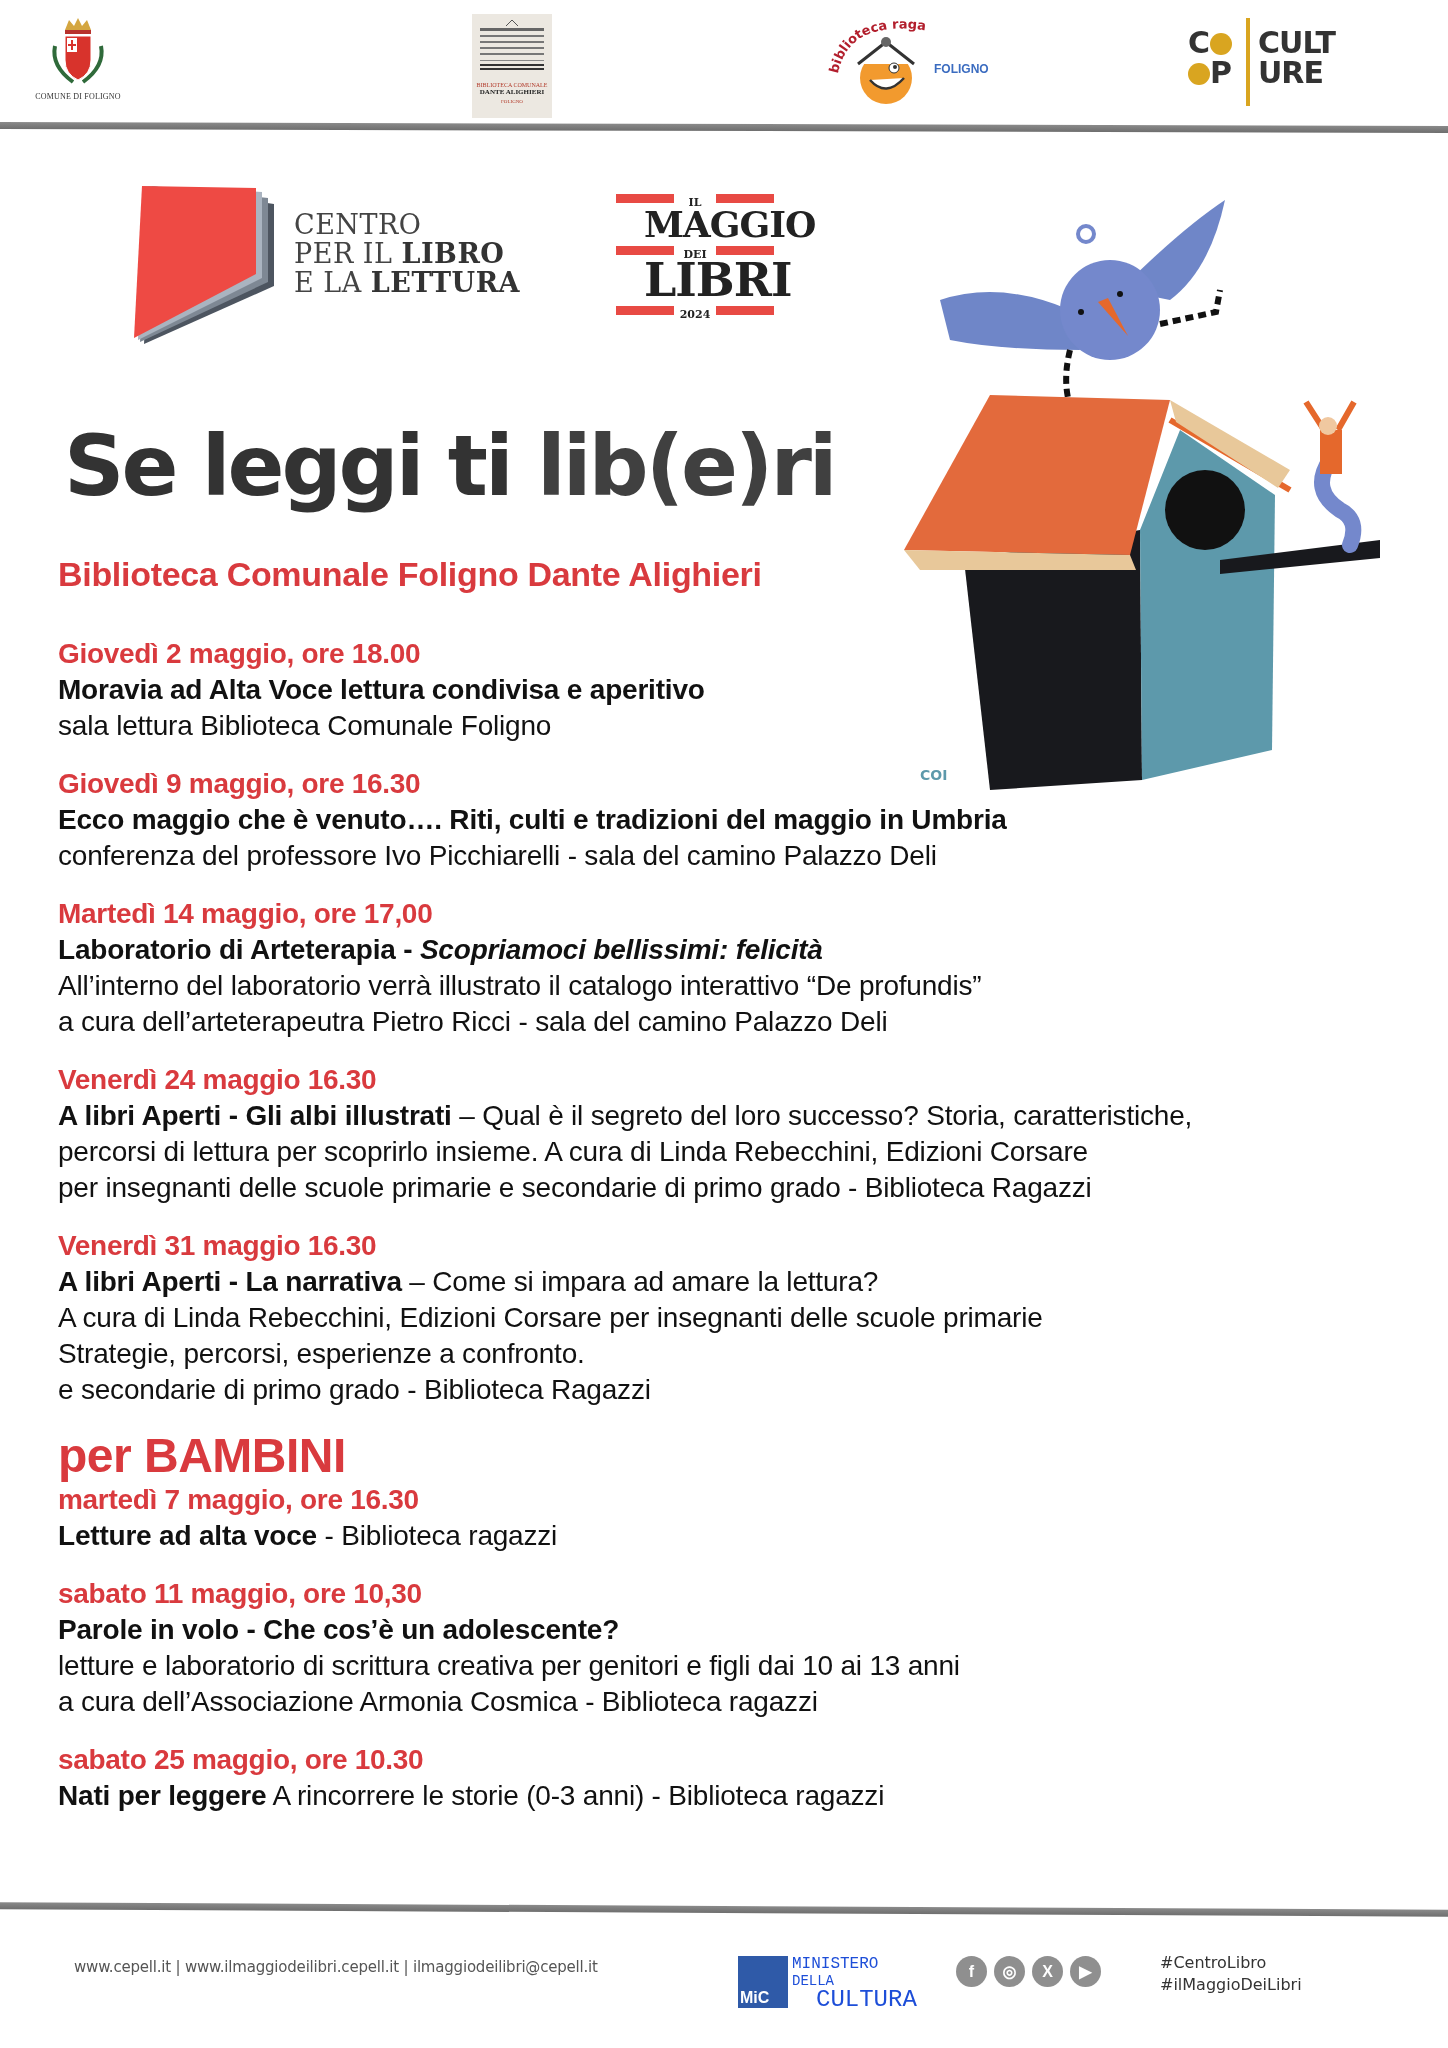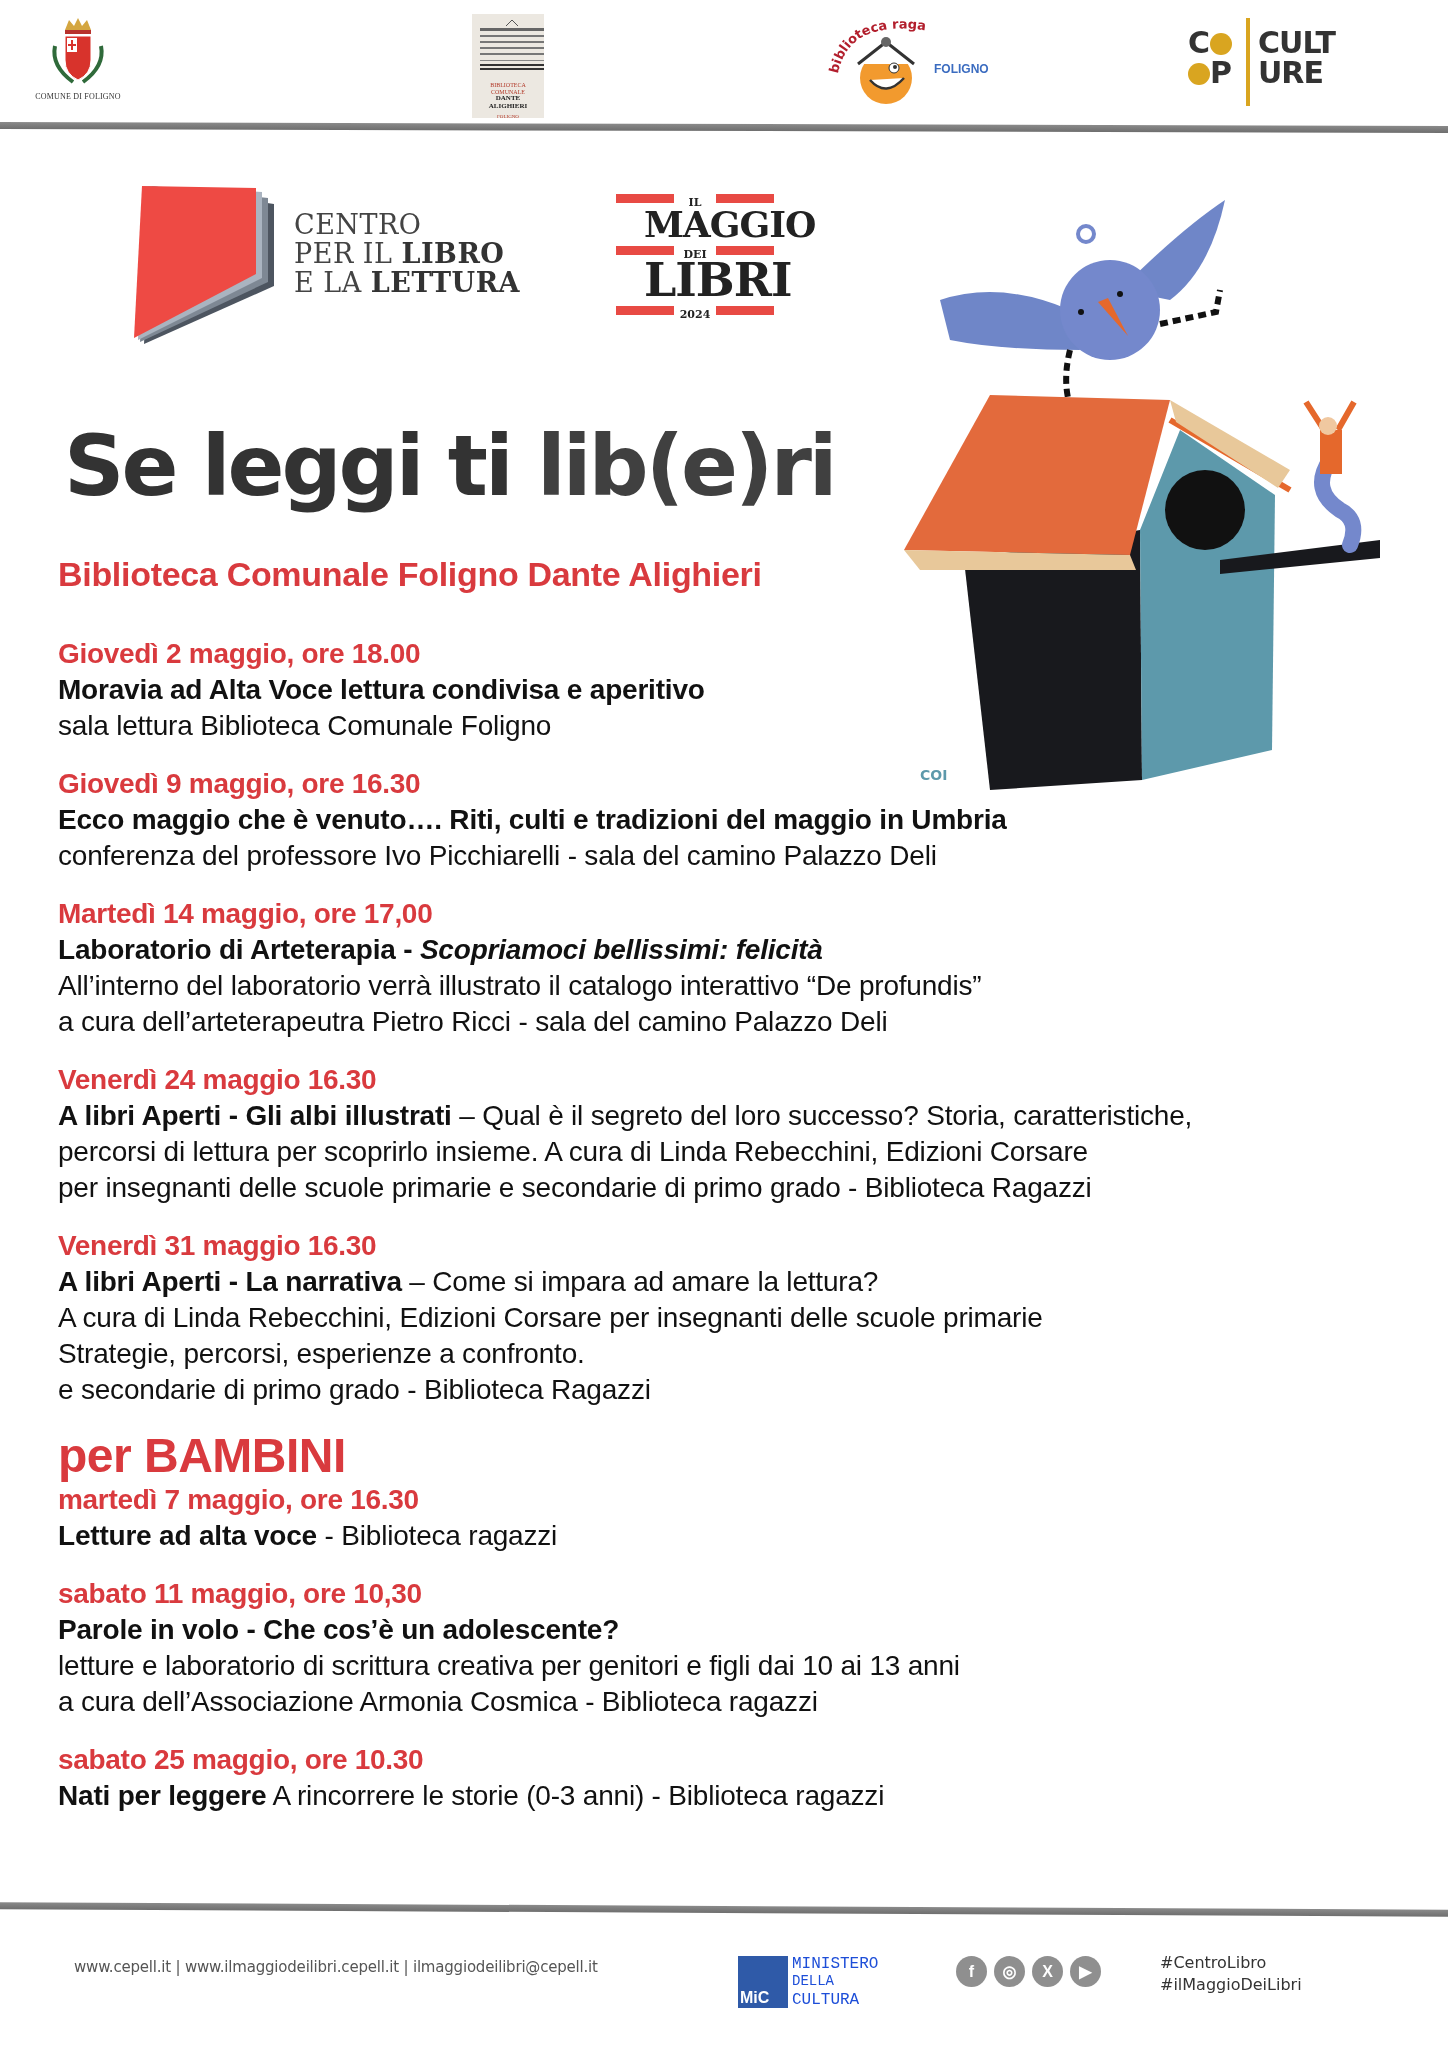--- a/index.html
+++ b/index.html
@@ -5,21 +5,21 @@
   * { box-sizing: border-box; margin: 0; padding: 0; }
   html, body { width: 1448px; height: 2048px; background: #ffffff; overflow: hidden; }
   body { position: relative; font-family: "Liberation Sans", sans-serif; color: #111; }
 
   
   .logo-bar { position: absolute; left: 0; top: 0; width: 1448px; height: 125px; }
   .logo { position: absolute; }
   .logo-comune { left: 24px; top: 16px; width: 108px; height: 96px; text-align: center; }
   .logo-comune svg { display: block; margin: 0 auto; }
   .logo-comune .cap { font-family: "Liberation Serif", serif; font-size: 8px; color: #333; margin-top: 2px; letter-spacing: .2px; }
-  .logo-bib { left: 472px; top: 14px; width: 72px; height: 104px; background: #ece8e1; padding: 4px; }
+  .logo-bib { left: 472px; top: 14px; width: 80px; height: 104px; background: #ece8e1; padding: 4px; }
   .logo-bib .bld { width: 72px; height: 56px; }
   .logo-bib .t1 { font-family: "Liberation Serif", serif; font-size: 6px; color: #b23a2a; text-align: center; line-height: 1.1; margin-top: 4px; }
   .logo-bib .t2 { font-family: "Liberation Serif", serif; font-size: 7px; color: #222; text-align: center; font-weight: bold; line-height: 1.1; }
   .logo-bib .t3 { font-family: "Liberation Serif", serif; font-size: 5px; color: #b23a2a; text-align: center; margin-top: 3px; }
   .logo-ragazzi { left: 828px; top: 12px; width: 170px; height: 96px; }
   .logo-ragazzi .fol { position: absolute; left: 106px; top: 50px; font-size: 12px; font-weight: bold; color: #3b6cc0; }
   .logo-coop { left: 1188px; top: 18px; width: 160px; height: 90px; }
   .coop-grid { position: absolute; left: 0; top: 10px; font-family: "DejaVu Sans", sans-serif; font-weight: bold; font-size: 30px; line-height: 30px; color: #333; }
   .coop-bar { position: absolute; left: 58px; top: 0; width: 4px; height: 88px; background: #d9a520; }
   .coop-right { position: absolute; left: 70px; top: 10px; font-family: "DejaVu Sans", sans-serif; font-weight: bold; font-size: 30px; line-height: 30px; color: #333; letter-spacing: -1px; }
@@ -61,21 +61,21 @@
   .kids-title { font-size: 48px; line-height: 52px; font-weight: bold; color: #d93a3e; margin-top: 22px; letter-spacing: -0.5px; }
 
   
   .footer-links { position: absolute; left: 74px; top: 1958px; font-family: "DejaVu Sans", sans-serif; font-size: 15px; color: #555; letter-spacing: -0.2px; }
   .mic { position: absolute; left: 738px; top: 1956px; width: 160px; height: 56px; }
   .mic-box { position: absolute; left: 0; top: 0; width: 50px; height: 52px; background: #2f5aa8; }
   .mic-box span { position: absolute; left: 2px; bottom: 1px; font-size: 16px; color: #fff; font-weight: bold; }
   .mic-text { position: absolute; left: 54px; top: 0; font-family: Liberation Mono, monospace; color: #1d4ed8; line-height: 17px; }
   .mic-text .m1 { font-size: 16px; }
   .mic-text .m2 { font-size: 14px; }
-  .mic-text .m3 { font-size: 16px; line-height: 20px; }
+  .mic-text .m3 { font-size: 24px; line-height: 20px; margin-left: 24px; }
   .social { position: absolute; left: 956px; top: 1956px; display: flex; gap: 7px; }
   .social .ic { width: 31px; height: 31px; border-radius: 50%; background: #8f8f8f; display: flex; align-items: center; justify-content: center; color: #fff; font-weight: bold; font-size: 16px; }
   .hashtags { position: absolute; left: 1160px; top: 1952px; font-family: "DejaVu Sans", sans-serif; font-size: 16px; line-height: 22px; color: #333; }
 </style>
 </head>
 <body>
 
 <div class="logo-bar">
   <div class="logo logo-comune">
     <svg width="70" height="74" viewBox="0 0 70 74">

